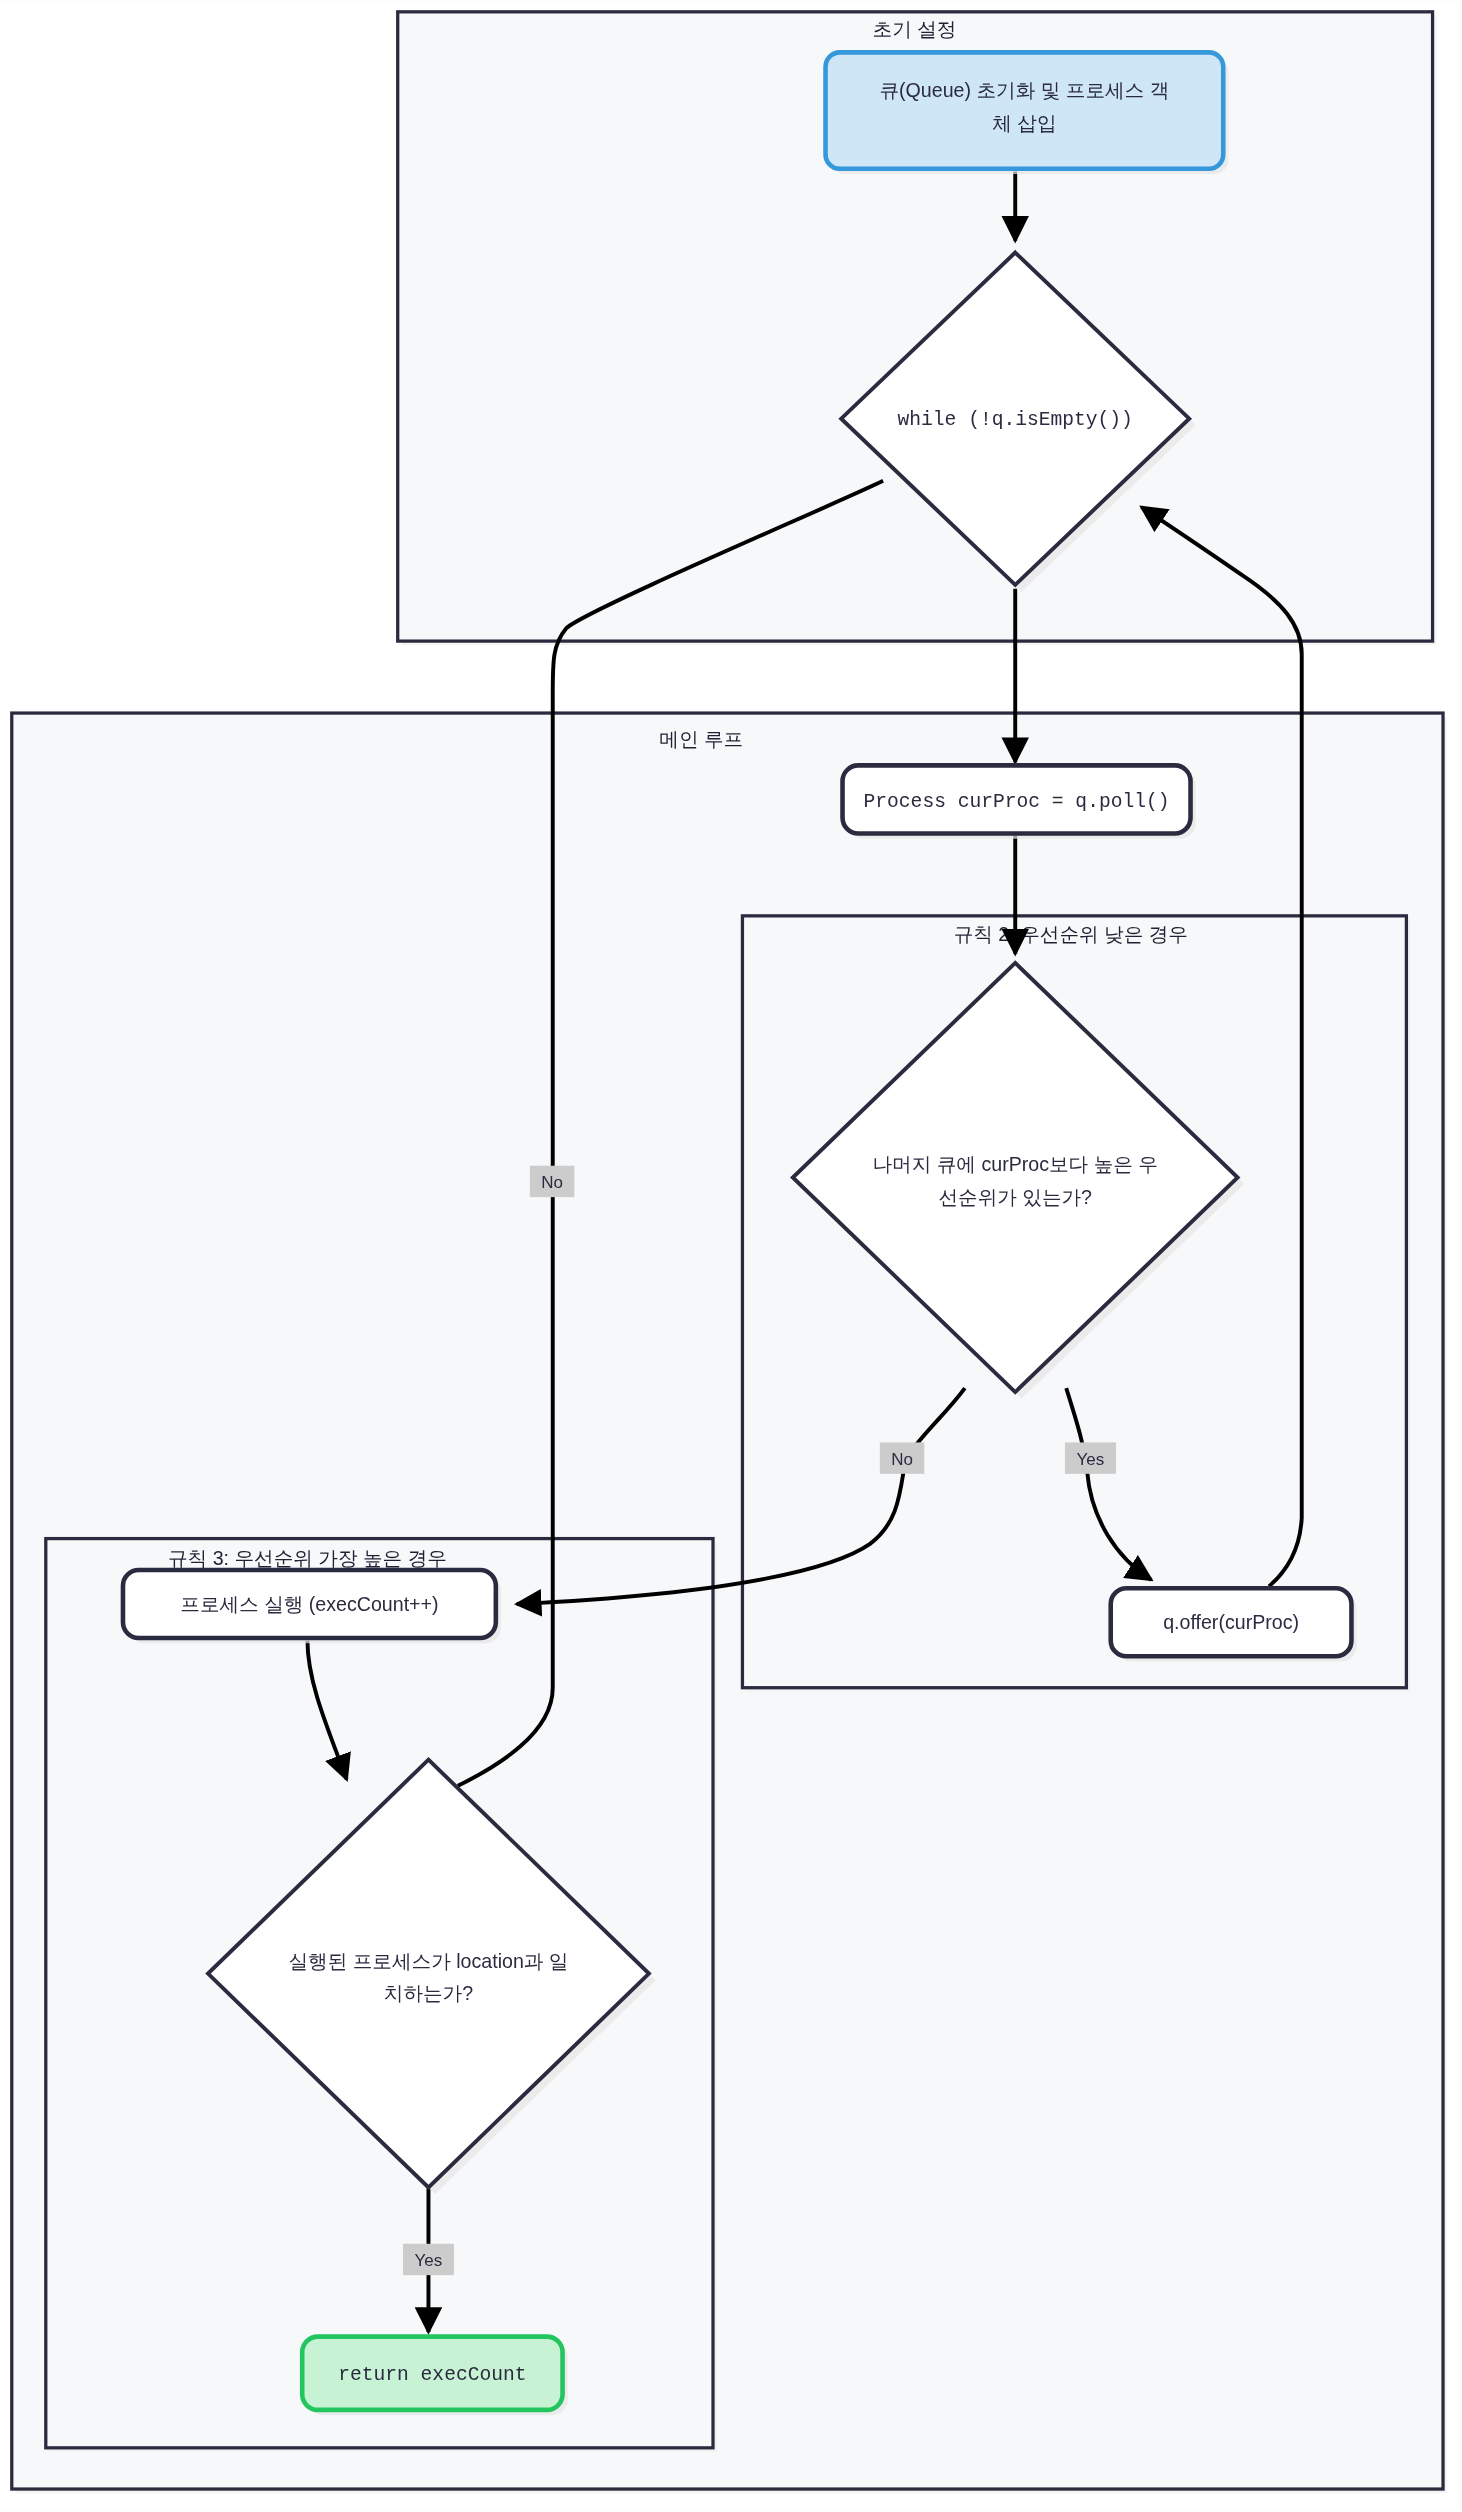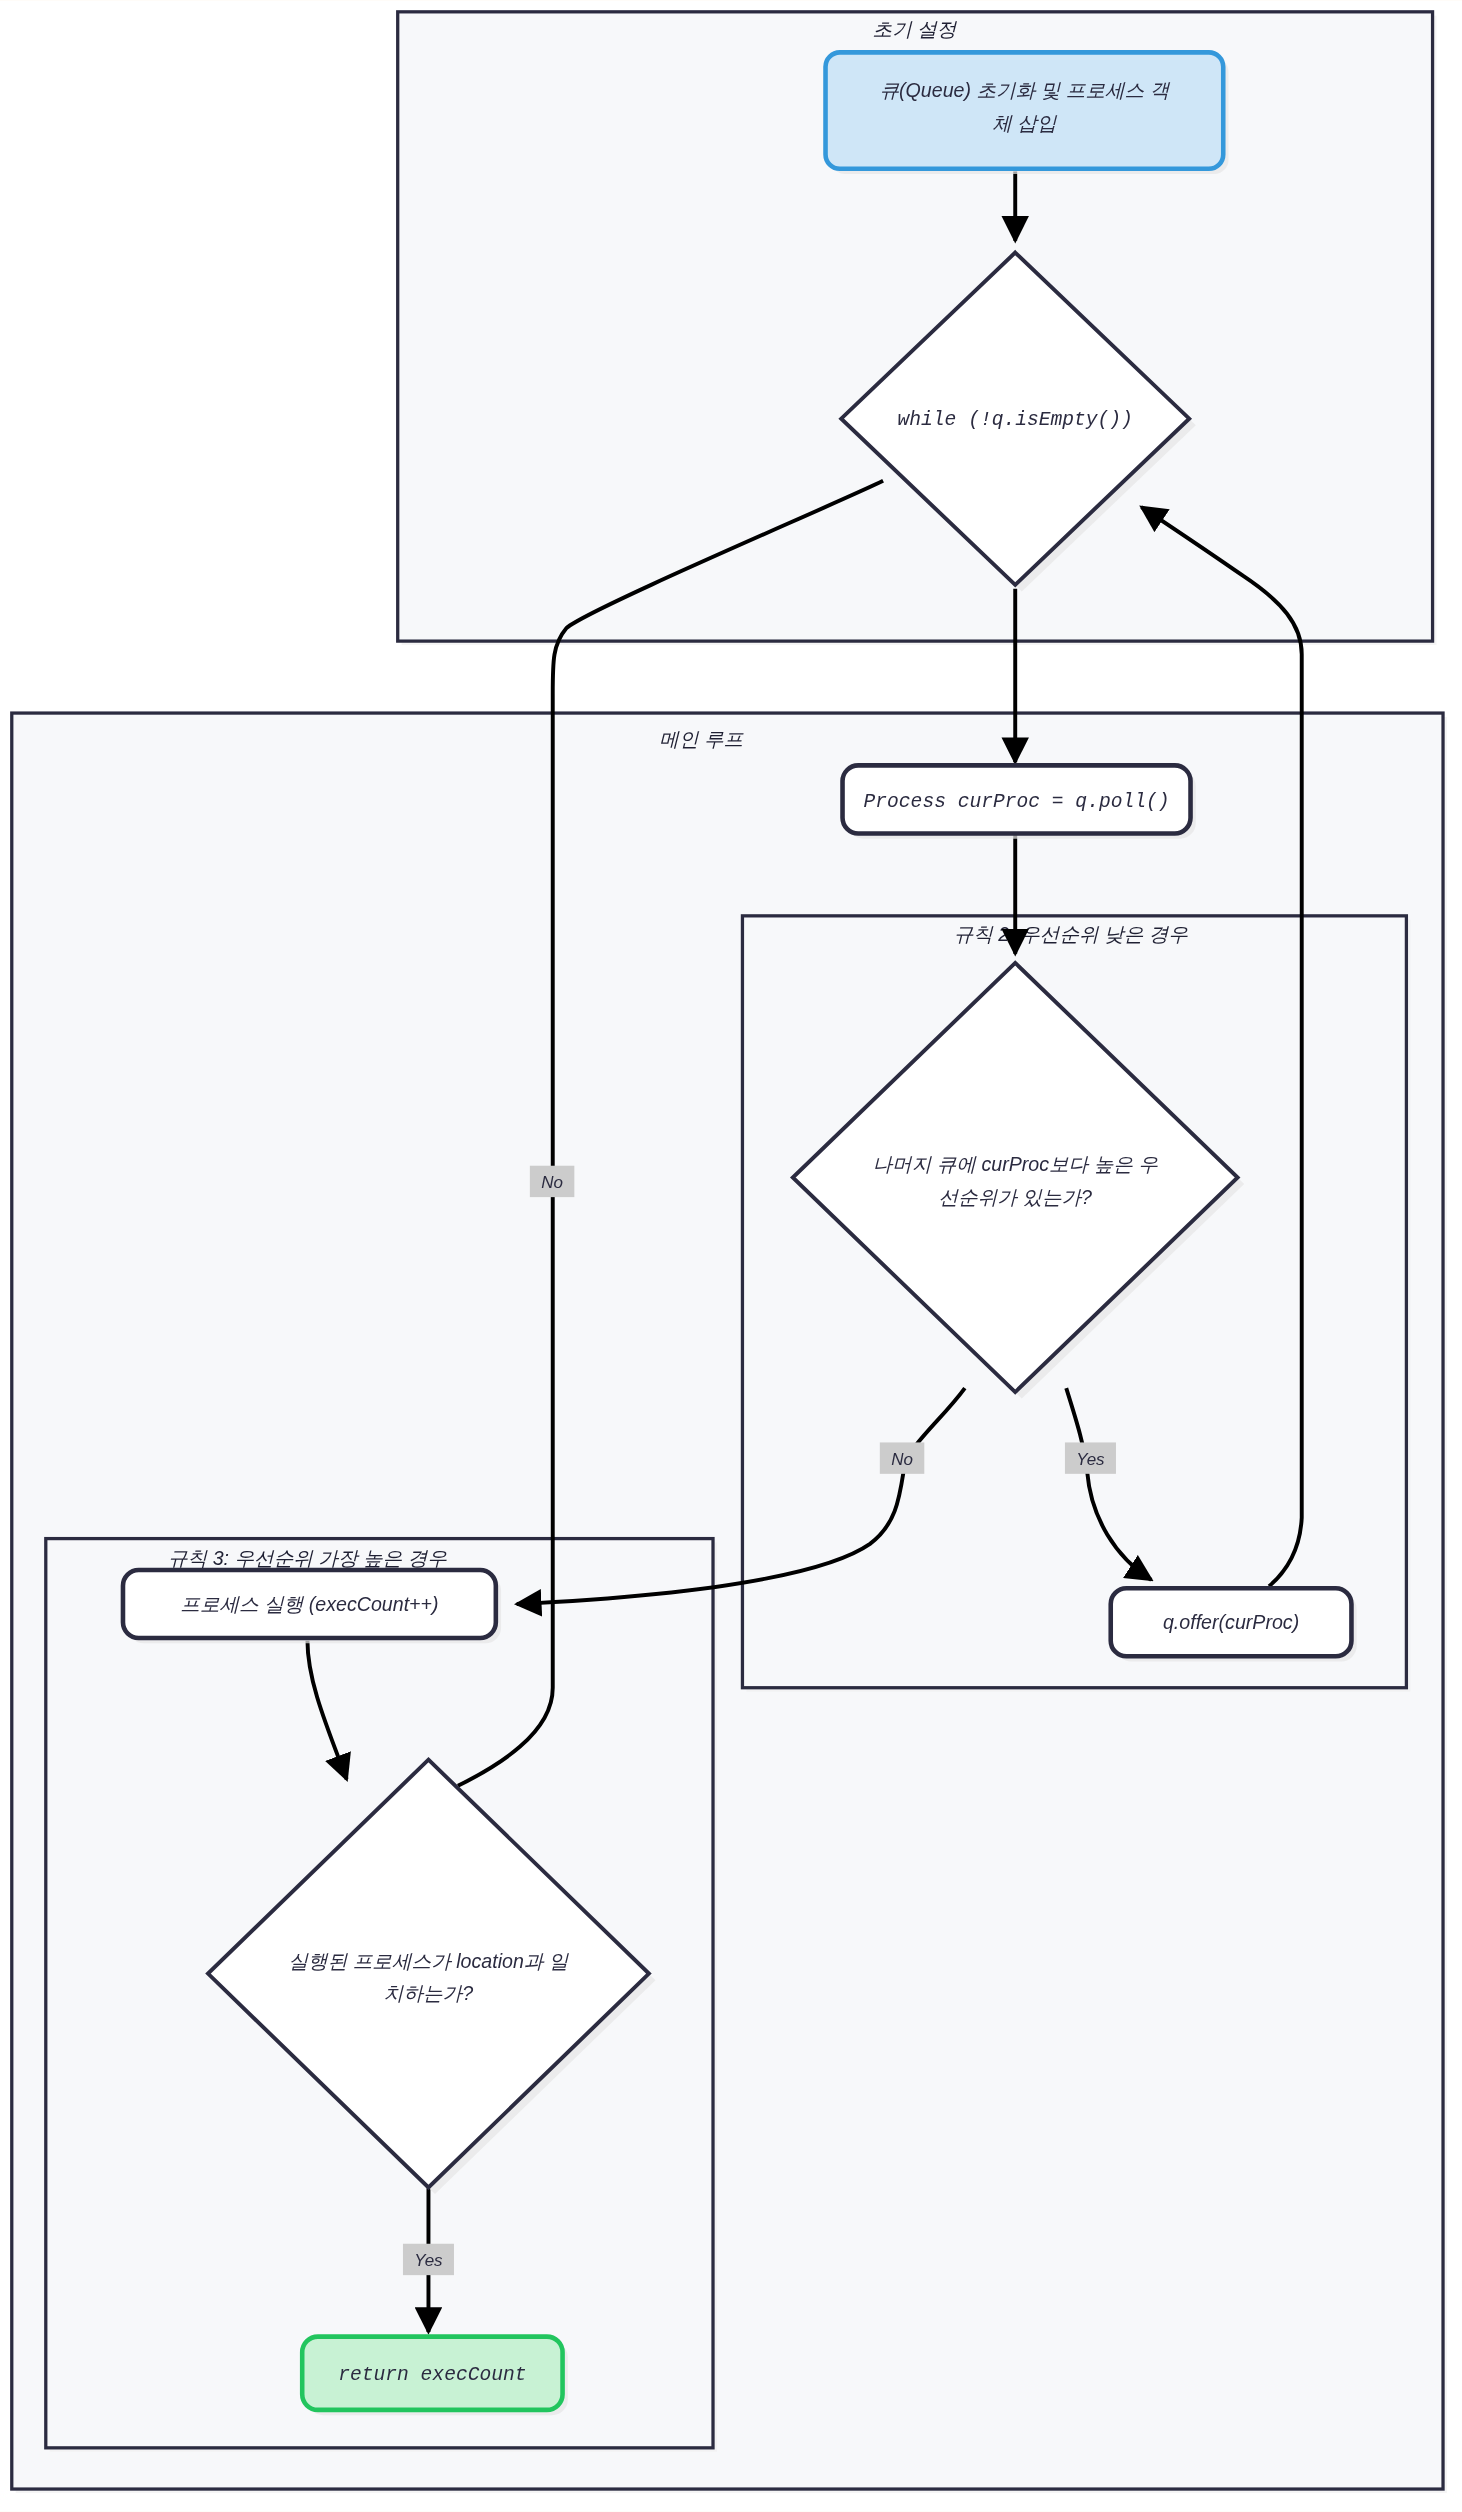--- a/index.html
+++ b/index.html
@@ -1,17 +1,17 @@
 <!DOCTYPE html>
 <html style="font-size:10.5px"><head>
 <meta charset="utf-8">
 <style>
   html,body{margin:0;padding:0;background:#ffffff;}
   body{width:1462px;height:2512px;font-family:"Liberation Sans",sans-serif;}
-  #stage{position:relative;width:1462px;height:2512px;background:#fdba74;overflow:hidden;font-style:italic;}
+  #stage{position:relative;width:1462px;height:2512px;background:#fdba74;overflow:hidden;}
   svg{position:absolute;left:0;top:0;}
   .sg-label{font-family:"Liberation Sans",sans-serif;font-size:30px;fill:#1f2033;}
   .node-txt{font-family:"Liberation Sans",sans-serif;font-size:30px;fill:#2b2b40;}
   .mono-txt{font-family:"Liberation Mono",monospace;font-size:30px;fill:#2b2b40;}
   .edge-lbl{font-family:"Liberation Sans",sans-serif;font-size:26px;fill:#2b2b40;}
 </style>
 </head>
 <body>
 
 <div id="stage">

